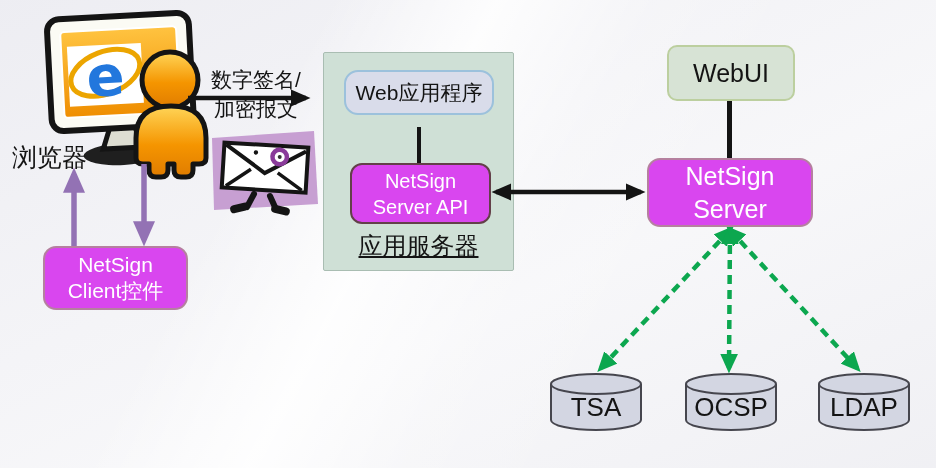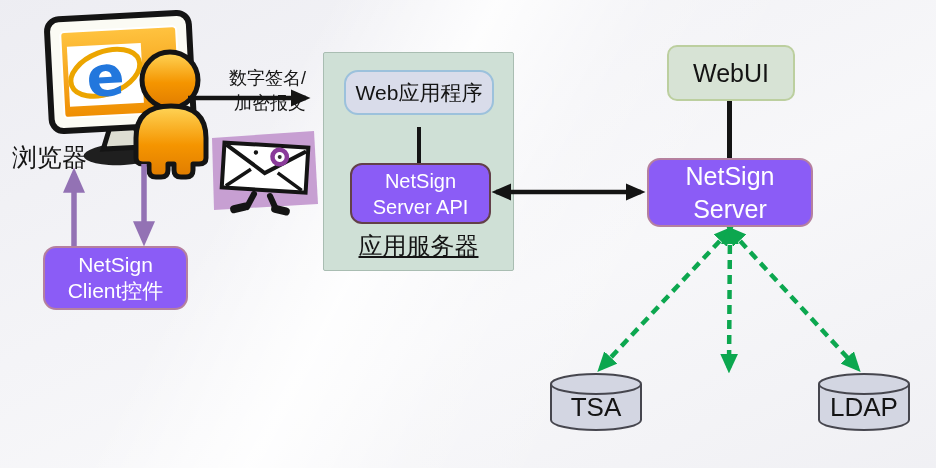--- a/index.html
+++ b/index.html
@@ -22,26 +22,26 @@
   }
   .abs{position:absolute;z-index:2;}
   .label{
     position:absolute;z-index:3;
     color:#141414;
     white-space:nowrap;
   }
   .browser-label{left:12px;top:141px;font-size:25px;font-weight:400;}
   .flow-label{
     left:206px;top:66px;width:100px;
-    font-size:18px;line-height:1.38;font-weight:500;
-    text-align:right;z-index:4;
+    font-size:21px;line-height:1.38;font-weight:500;
+    text-align:center;z-index:4;
   }
   .navy-box{
     position:absolute;z-index:3;
-    background:#8b5cf6;
+    background:#d946ef;
     color:#ffffff;
     display:flex;flex-direction:column;justify-content:center;align-items:center;
     text-align:right;
     box-sizing:border-box;
     font-weight:500;
   }
   .client-box{
     left:43px;top:246px;width:145px;height:64px;
     border:2.5px solid #b5809f;border-radius:13px;
     font-size:21px;line-height:1.26;
@@ -229,20 +229,27 @@
   </svg>
 
   <div class="db db-tsa">
     <svg width="96" height="60" viewBox="0 0 96 60">
       <path d="M3 12 L3 48 A45 10 0 0 0 93 48 L93 12" fill="#d3d6e2" stroke="#46464e" stroke-width="2"></path>
       <ellipse cx="48" cy="12" rx="45" ry="10" fill="#d3d6e2" stroke="#46464e" stroke-width="2"></ellipse>
     </svg>
     <div class="db-label">TSA</div>
   </div>
 
+  <div class="db db-ocsp">
+    <svg width="96" height="60" viewBox="0 0 96 60">
+      <path d="M3 12 L3 48 A45 10 0 0 0 93 48 L93 12" fill="#d3d6e2" stroke="#46464e" stroke-width="2"></path>
+      <ellipse cx="48" cy="12" rx="45" ry="10" fill="#d3d6e2" stroke="#46464e" stroke-width="2"></ellipse>
+    </svg>
+    <div class="db-label">OCSP</div>
+  </div>
 
   <div class="db db-ldap">
     <svg width="96" height="60" viewBox="0 0 96 60">
       <path d="M3 12 L3 48 A45 10 0 0 0 93 48 L93 12" fill="#d3d6e2" stroke="#46464e" stroke-width="2"></path>
       <ellipse cx="48" cy="12" rx="45" ry="10" fill="#d3d6e2" stroke="#46464e" stroke-width="2"></ellipse>
     </svg>
     <div class="db-label">LDAP</div>
   </div>
 
 </div>

